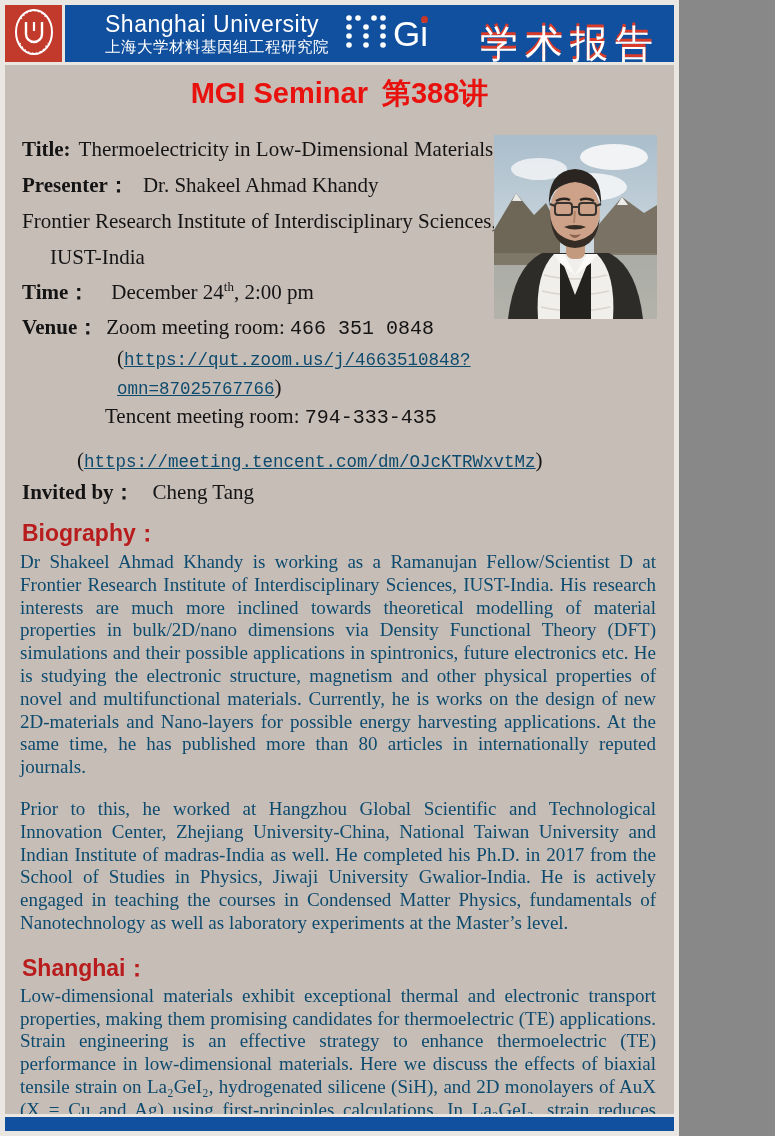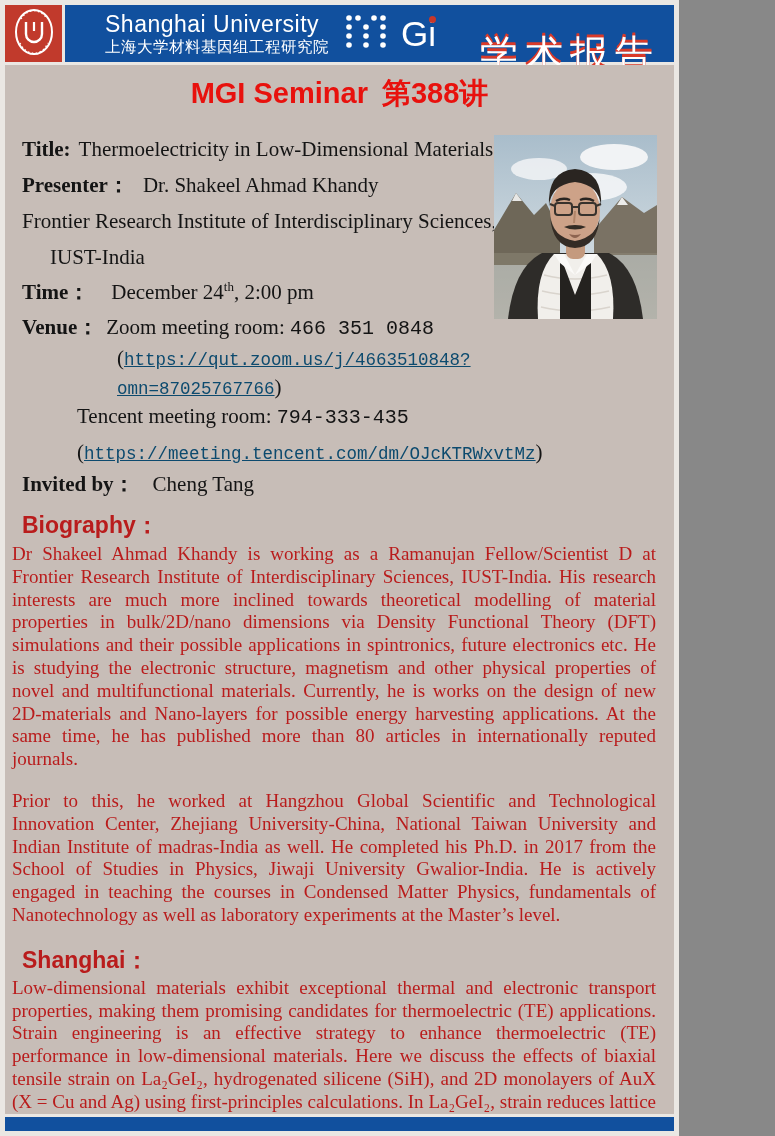--- a/index.html
+++ b/index.html
@@ -19,31 +19,31 @@
     width:57px;height:57px;background:#c13a2c;
     display:flex;align-items:center;justify-content:center;flex:0 0 57px;
   }
   .header-blue{
     flex:1;background:#11509e;display:flex;align-items:center;
     color:#fff;position:relative;
   }
   .brand{margin-left:40px;line-height:1.05;}
   .brand-en{font-family:"Liberation Sans","DejaVu Sans",sans-serif;font-size:23px;font-weight:500;letter-spacing:.5px;}
   .brand-cn{font-family:"Liberation Sans","DejaVu Sans",sans-serif;font-size:15.5px;margin-top:3px;letter-spacing:.5px;}
-  .mgi{display:flex;align-items:center;margin-left:14px;position:relative;gap:8px;}
+  .mgi{display:flex;align-items:center;margin-left:14px;position:relative;}
   .mgi-gi{
     font-family:"Liberation Sans","DejaVu Sans",sans-serif;
     font-size:35px;font-weight:500;color:#fff;line-height:1;position:relative;margin-left:4px;
   }
   .mgi-gi .idot{
     position:absolute;width:7px;height:7px;border-radius:50%;
     background:#c8372a;top:0px;right:0px;
   }
   .banner-title{
-    position:absolute;right:14px;top:24px;
+    position:absolute;right:14px;top:14px;
     font-size:38px;letter-spacing:7px;
     color:#fff;
     text-shadow:0 -3px 0 #d93a2a,0 -2px 0 #d93a2a;
     font-weight:500;
   }
   
   .body{
     flex:1;background:#c7bdb7;margin-top:3px;margin-bottom:3px;
     position:relative;overflow:hidden;color:#141414;
   }
@@ -57,42 +57,42 @@
   .details{margin-top:26px;font-size:21px;line-height:27px;max-width:585px;}
   .row{padding-left:17px;}
   .lbl{font-weight:bold;}
   .r-title{margin-bottom:9px;}
   .r-presenter{margin-bottom:9px;}
   .r-affil{margin-bottom:9px;}
   .r-affil2{padding-left:45px;margin-bottom:8px;}
   .r-time{margin-bottom:8px;}
   .r-venue{margin-bottom:3px;}
   .r-url1{padding-left:112px;margin-bottom:0;}
-  .r-tencent{padding-left:72px;margin-bottom:8px;}
+  .r-tencent{padding-left:100px;margin-bottom:16px;}
   .r-url2{padding-left:72px;margin-bottom:3px;}
   .sp8{display:inline-block;width:8px;}
   .sp14{display:inline-block;width:14px;}
   .sp18{display:inline-block;width:18px;}
   .sp22{display:inline-block;width:22px;}
   .mono{font-family:"Liberation Mono","DejaVu Sans Mono",monospace;font-size:20px;}
   .url{
     font-family:"Liberation Mono","DejaVu Sans Mono",monospace;font-size:17.5px;
     color:#0c4a6e;text-decoration:underline;
   }
   sup.th{font-size:13px;vertical-align:super;line-height:0;}
   .section-heading{
     font-family:"Liberation Sans","DejaVu Sans",sans-serif;
     font-size:23px;font-weight:bold;line-height:28px;
     padding-left:17px;color:#b91c1c;
   }
   .bio-heading{margin-top:13px;}
   .abs-heading{margin-top:6px;}
   .para{
     font-size:19px;line-height:1.2;text-align:justify;
-    padding:0 18px 0 7px;color:#b91c1c;
+    padding:0 18px 0 15px;color:#0c4a6e;
   }
   .bio-p1{margin-top:4px;}
   .bio-p2,.abs-p{margin-top:0;}
   .abs-p{margin-top:3px;}
   
   .footer{flex:0 0 14px;background:#11509e;}
 </style>
 </head>
 <body>
 

